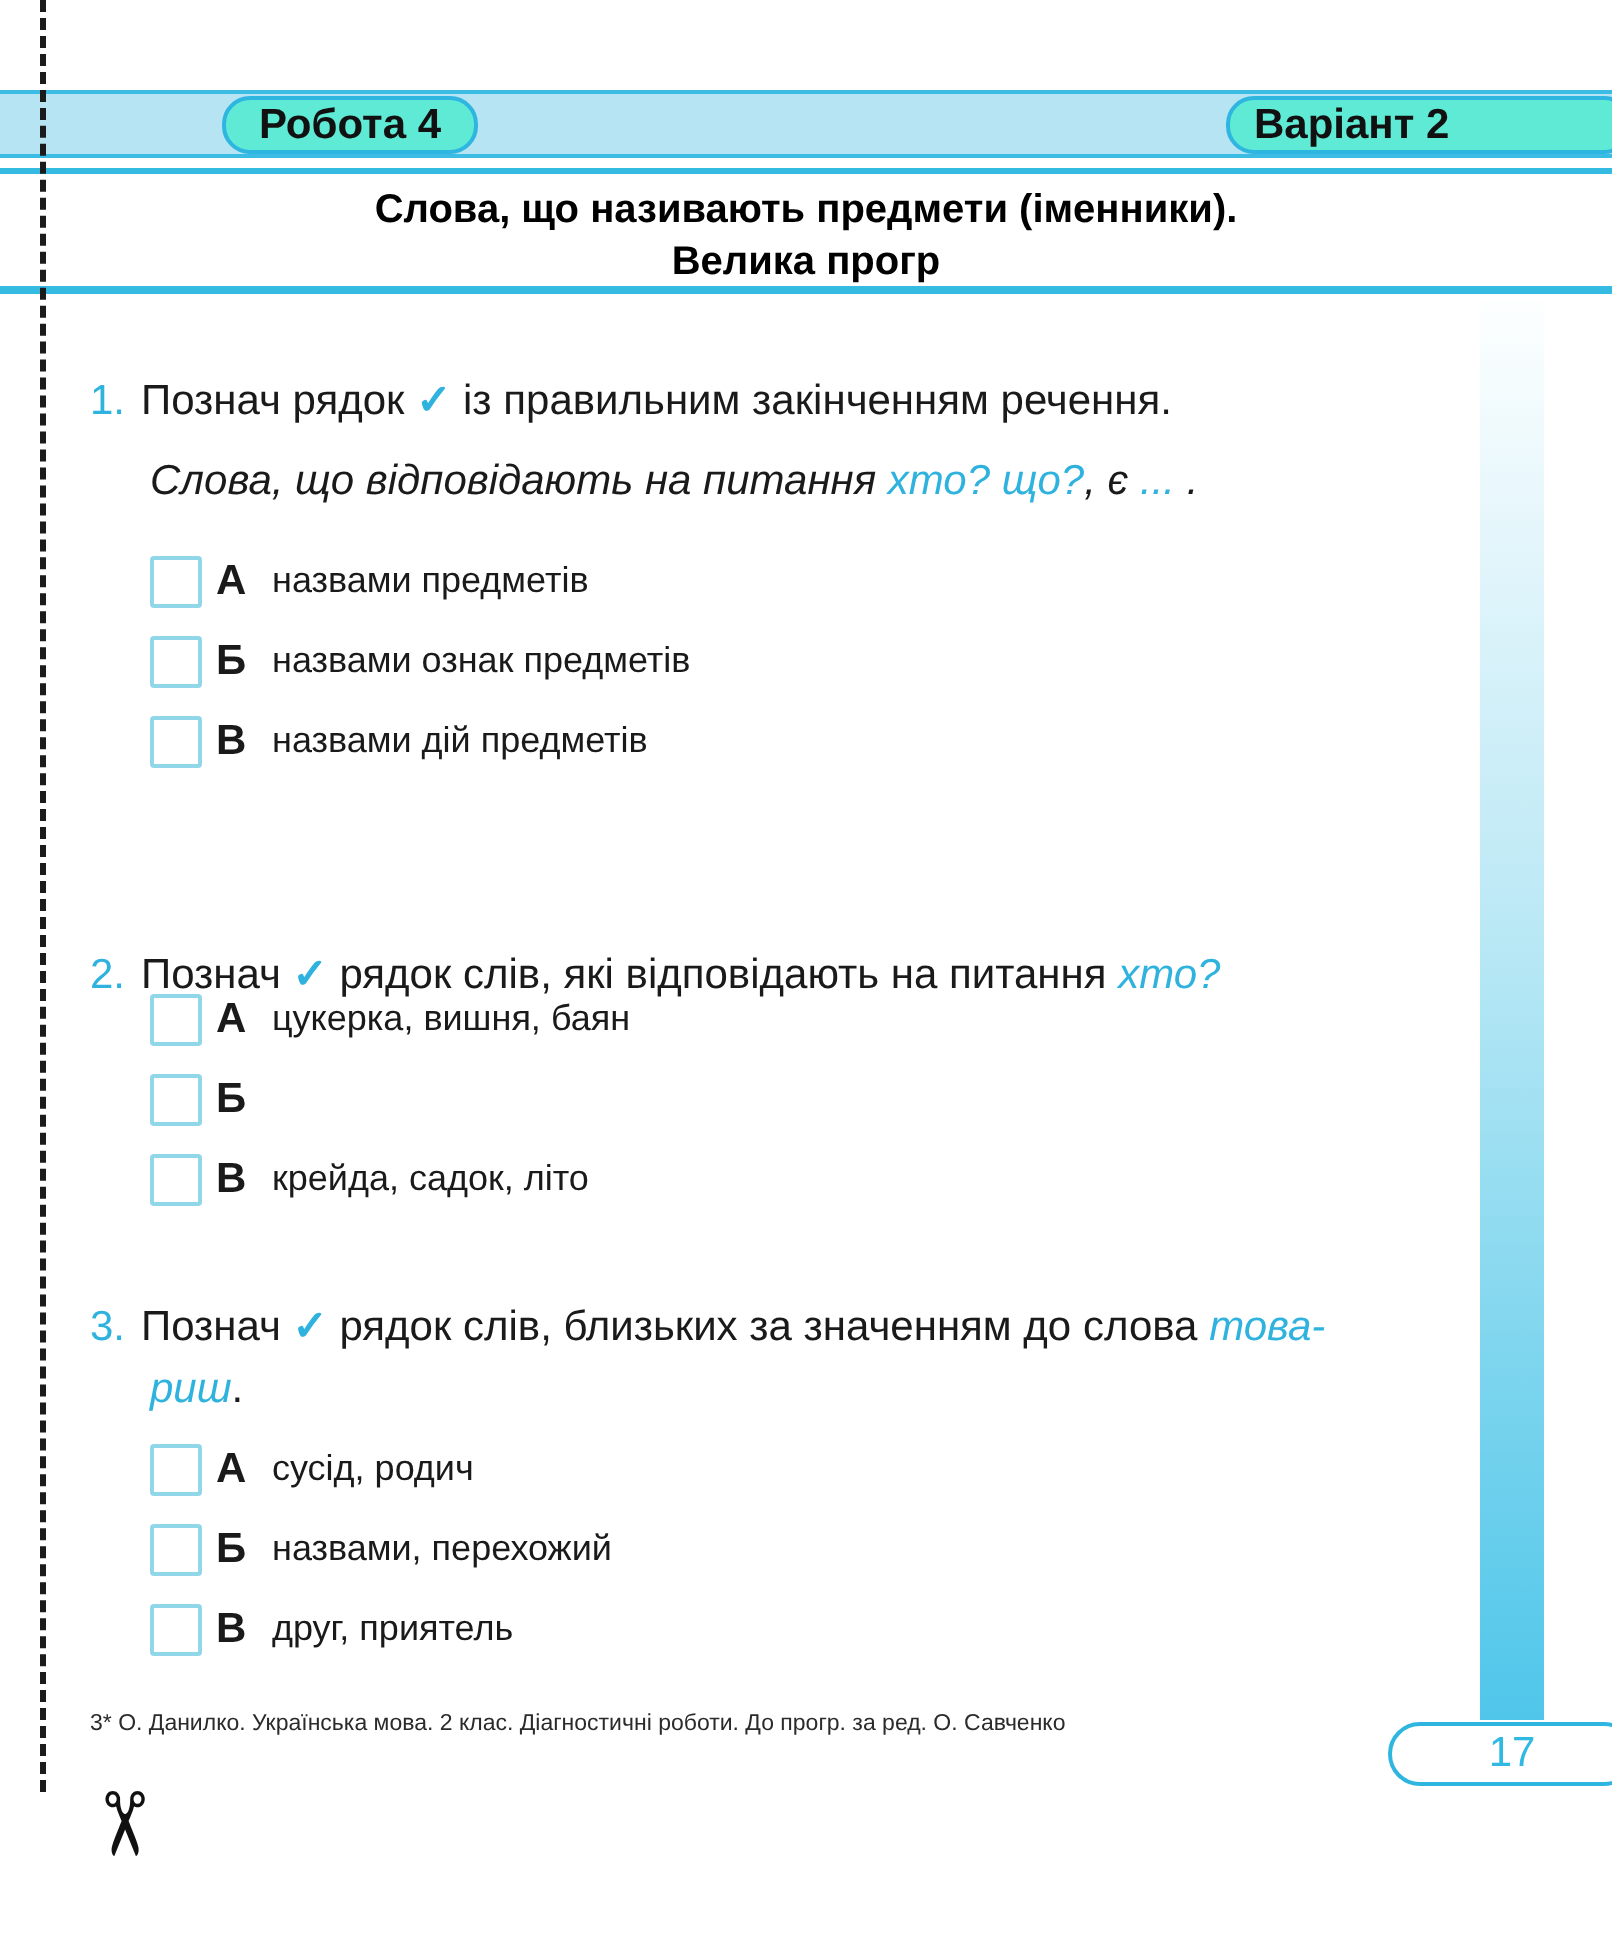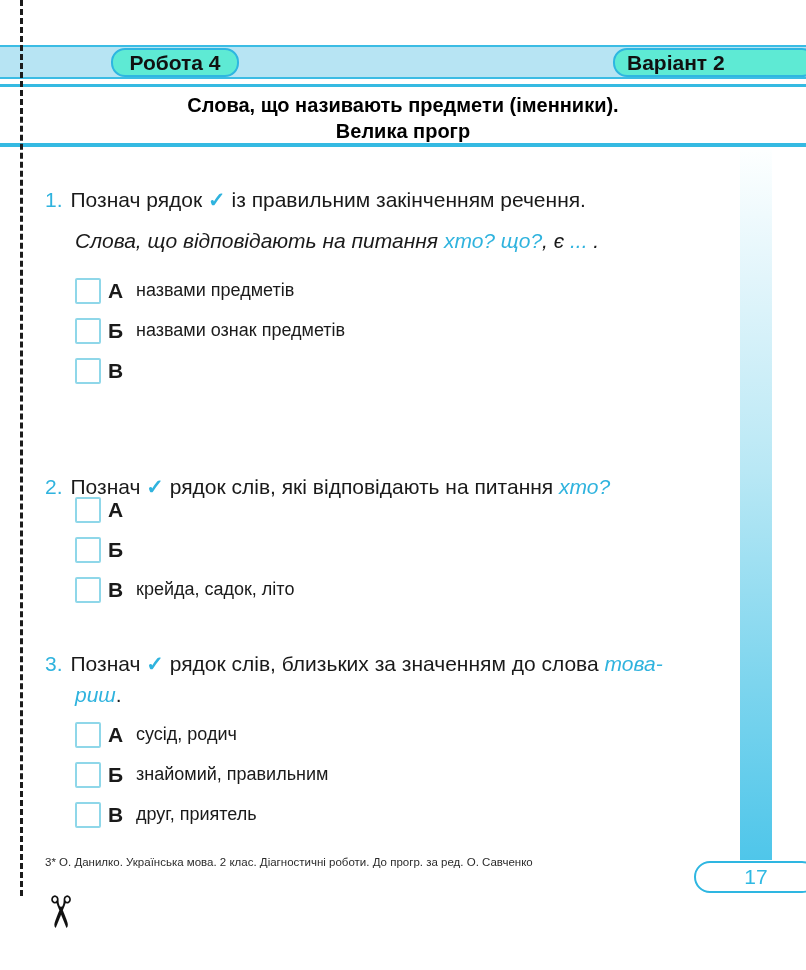--- a/index.html
+++ b/index.html
@@ -125,33 +125,35 @@
     <span class="opt-text">назвами предметів</span>
   </div>
   <div class="option">
     <span class="checkbox"></span>
     <span class="letter">Б</span>
     <span class="opt-text">назвами ознак предметів</span>
   </div>
   <div class="option">
     <span class="checkbox"></span>
     <span class="letter">В</span>
+    <span class="opt-text">назвами дій предметів</span>
   </div>
 </div>
 
 <div class="question" style="top:447px;margin-top:28px;">
   <span class="qnum">2.</span><span>Познач</span>
   <span class="check">✓</span>
   <span>рядок слів, які відповідають на питання</span>
   <span class="hl">хто?</span>
 </div>
 <div class="options" style="top:496px;">
   <div class="option">
     <span class="checkbox"></span>
     <span class="letter">А</span>
+    <span class="opt-text">цукерка, вишня, баян</span>
   </div>
   <div class="option">
     <span class="checkbox"></span>
     <span class="letter">Б</span>
   </div>
   <div class="option">
     <span class="checkbox"></span>
     <span class="letter">В</span>
     <span class="opt-text">крейда, садок, літо</span>
   </div>
@@ -167,21 +169,21 @@
 </div>
 <div class="options" style="top:721px;">
   <div class="option">
     <span class="checkbox"></span>
     <span class="letter">А</span>
     <span class="opt-text">сусід, родич</span>
   </div>
   <div class="option">
     <span class="checkbox"></span>
     <span class="letter">Б</span>
-    <span class="opt-text">знайомий, правильним</span>
+    <span class="opt-text">назвами, перехожий</span>
   </div>
   <div class="option">
     <span class="checkbox"></span>
     <span class="letter">В</span>
     <span class="opt-text">друг, приятель</span>
   </div>
 </div>
 
 <div class="footnote">3* О. Данилко. Українська мова. 2 клас. Діагностичні роботи. До прогр. за ред. О. Савченко</div>
 <div class="page-pill">

